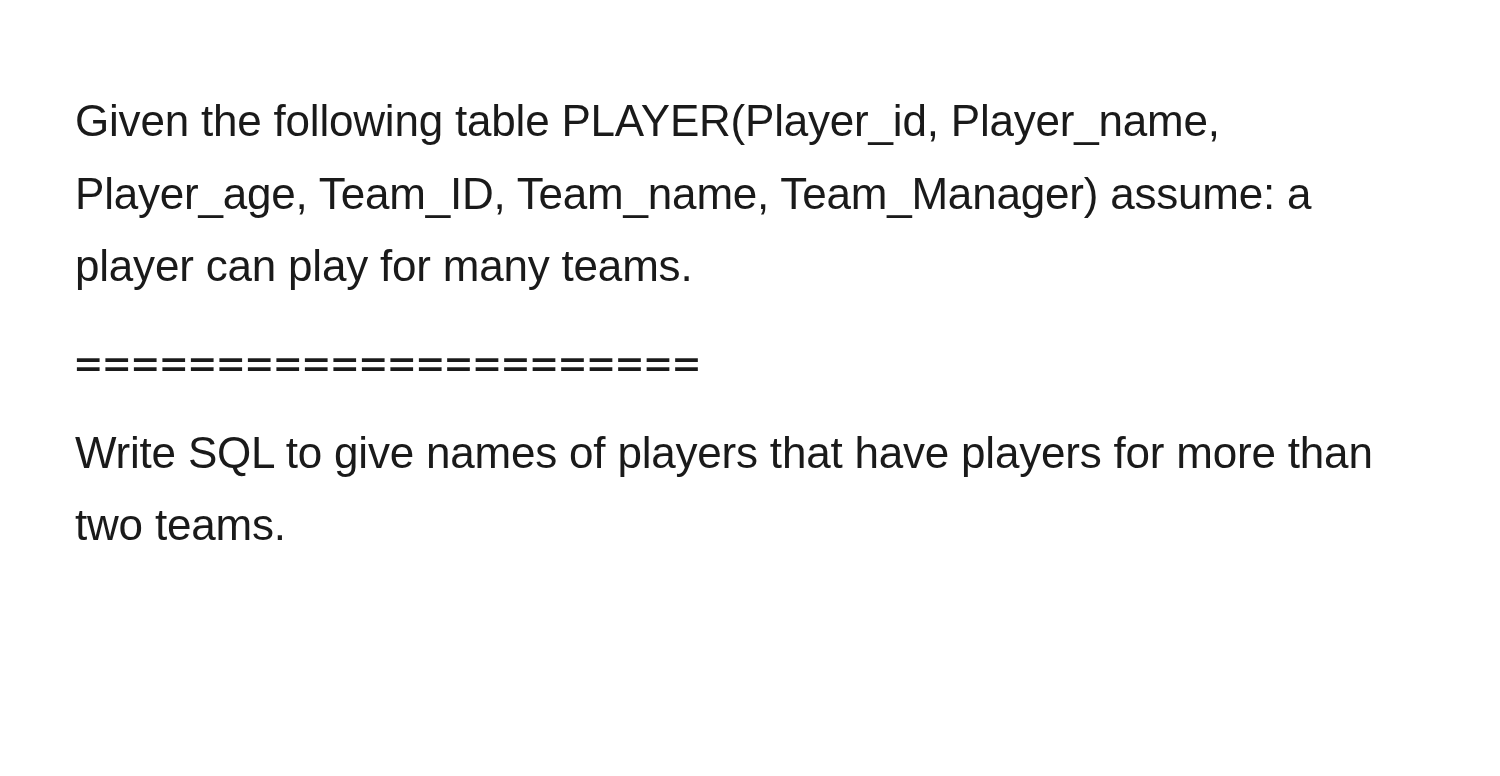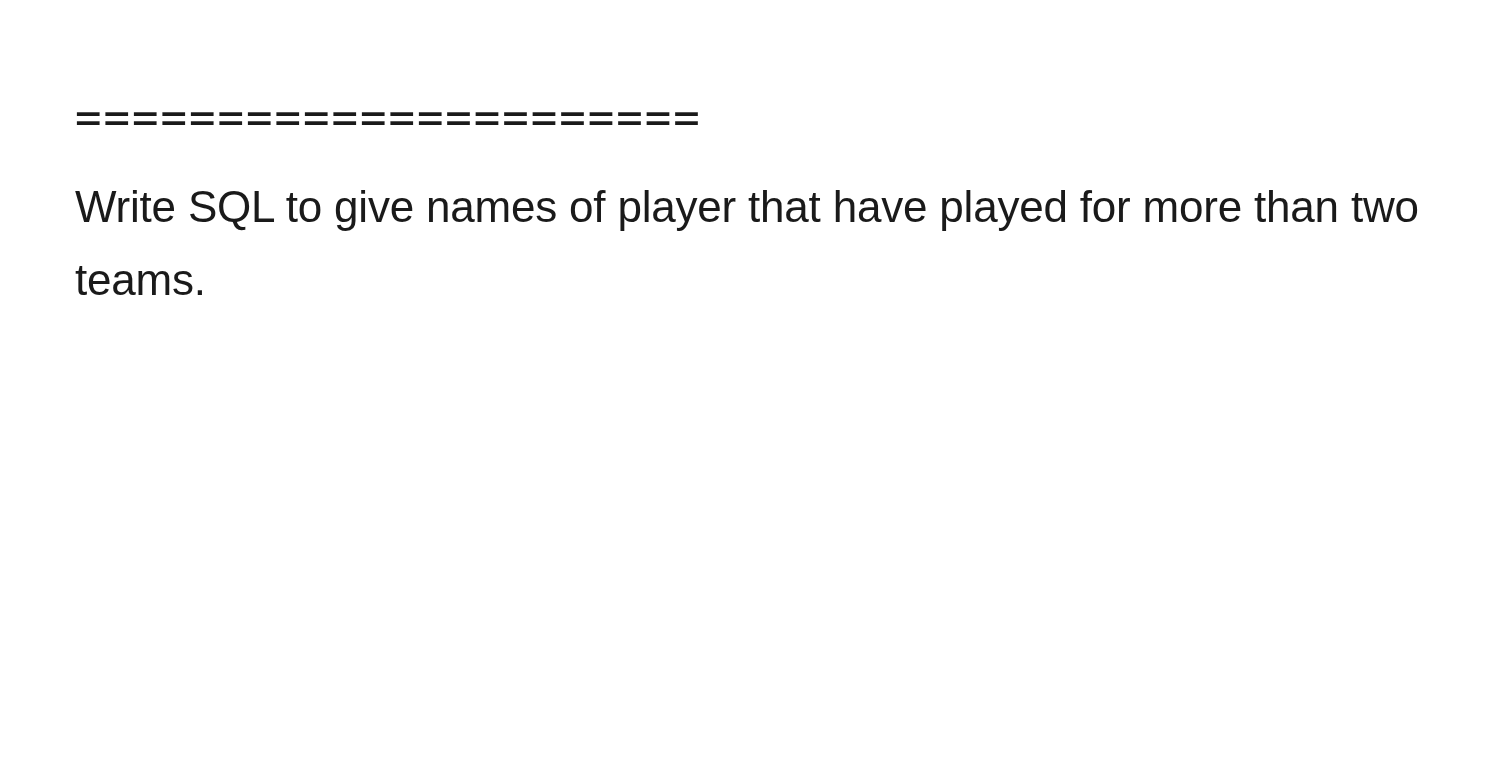--- a/index.html
+++ b/index.html
@@ -37,15 +37,16 @@
       font-size: 44px;
       line-height: 1.65;
       font-weight: 400;
       letter-spacing: -0.2px;
     }
   </style>
 </head>
 <body>
 
 <div class="content">
+  <p class="paragraph">Given the following table PLAYER(Player_id, Player_name, Player_age, Team_ID, Team_name, Team_Manager) assume: a player can play for many teams.</p>
   <p class="divider">======================</p>
-  <p class="question">Write SQL to give names of player that have played for more than two teams.</p>
+  <p class="question">Write SQL to give names of players that have players for more than two teams.</p>
 </div>
 
 </body></html>

